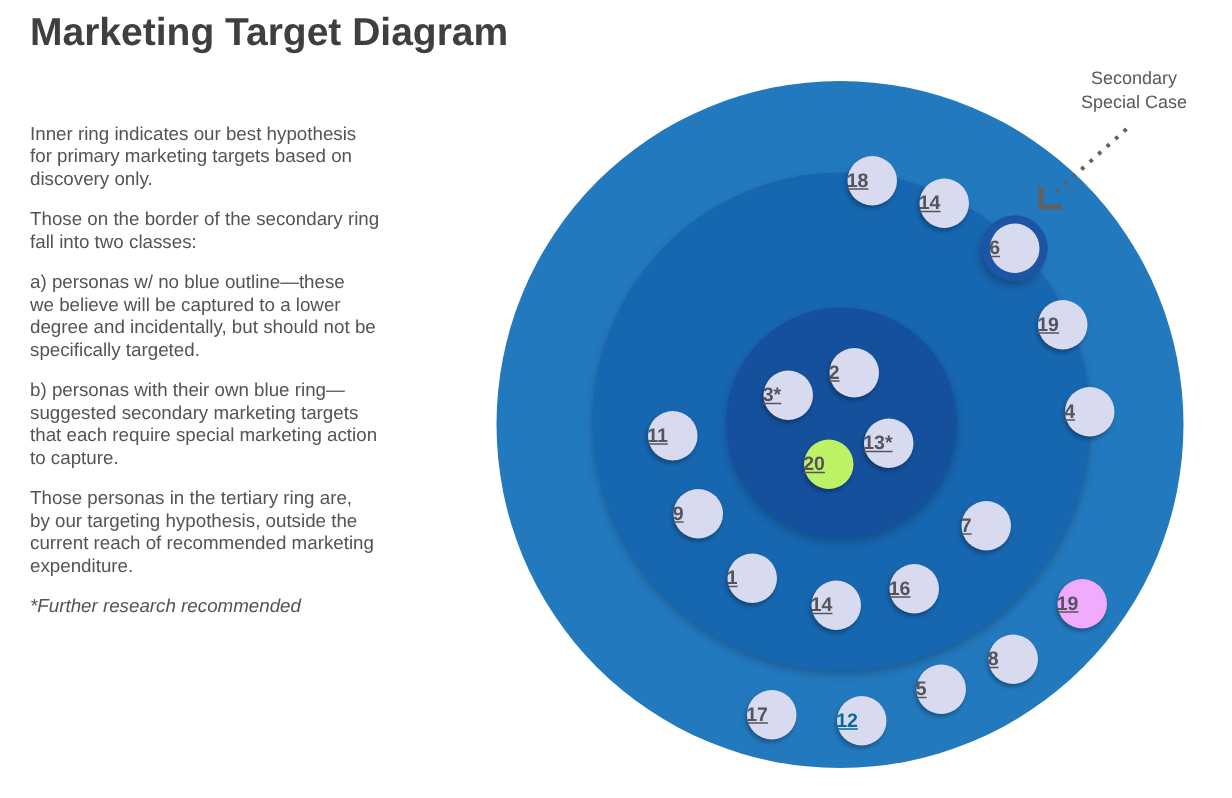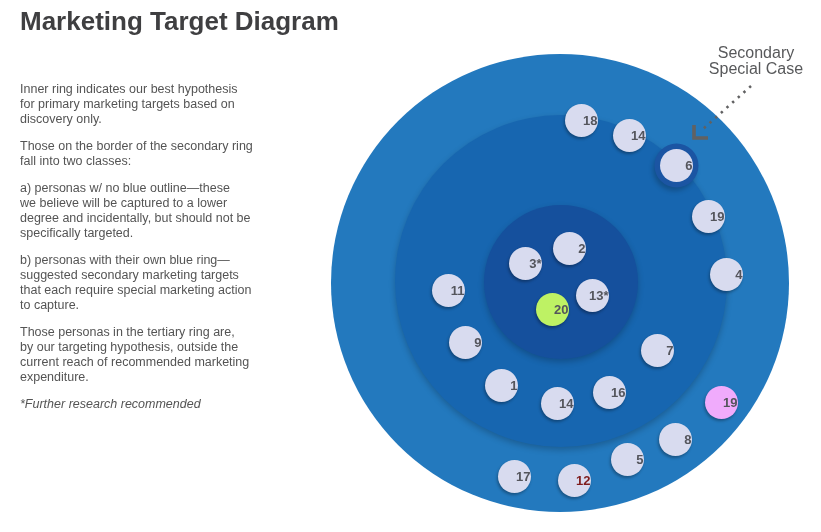--- a/index.html
+++ b/index.html
@@ -24,29 +24,30 @@
   .left-panel p.footnote{margin-top:4px;font-style:italic;}
 
   
   .diagram{position:absolute;inset:0;}
   .ring{position:absolute;border-radius:50%;}
   #ring-middle{box-shadow:0 3px 6px rgba(0,0,0,0.22);}
   #ring-inner{box-shadow:0 3px 6px rgba(0,0,0,0.22);}
 
   .persona{
     position:absolute;width:33px;height:33px;border-radius:50%;
-    display:flex;align-items:center;justify-content:flex-end;
+    display:flex;align-items:center;justify-content:flex-start;
     font-size:13px;font-weight:700;
     box-shadow:-1px 2px 3px rgba(0,0,0,0.30);
+    text-decoration:underline;
   }
   .persona span{transform:translateY(-0.5px);}
 
   .annotation{
     position:absolute;left:700px;top:45px;width:112px;
-    font-size:16px;line-height:15.5px;color:#58595b;
+    font-size:12px;line-height:15.5px;color:#58595b;
     text-align:center;white-space:pre-line;
   }
   svg.arrow{position:absolute;left:0;top:0;pointer-events:none;}
 </style>
 </head>
 <body>
 
 <div class="page">
 
   <h1 class="title">Marketing Target Diagram</h1>
@@ -124,21 +125,21 @@
         </div>
         <div class="persona" style="left: 704.5px; top: 386px; background: #f0abfc; color: rgb(84, 85, 92);">
           <span>19</span>
         </div>
         <div class="persona" style="left: 658.5px; top: 422.5px; background: rgb(216, 219, 239); color: rgb(84, 85, 92);">
           <span>8</span>
         </div>
         <div class="persona" style="left: 610.5px; top: 442.5px; background: rgb(216, 219, 239); color: rgb(84, 85, 92);">
           <span>5</span>
         </div>
-        <div class="persona" style="left: 557.5px; top: 463.5px; background: rgb(216, 219, 239); color: #7f1d1d;">
+        <div class="persona" style="left: 557.5px; top: 463.5px; background: rgb(216, 219, 239); color: #0369a1;">
           <span>12</span>
         </div>
         <div class="persona" style="left: 497.5px; top: 459.5px; background: rgb(216, 219, 239); color: rgb(84, 85, 92);">
           <span>17</span>
         </div>
       </div>
 
     <svg class="arrow" width="821" height="532" viewBox="0 0 821 532">
       <line class="arrow-stroke" x1="751" y1="86" x2="703" y2="129" stroke-width="2.6" stroke-dasharray="2.4 5.2" fill="none" stroke="#616162"></line>
       <path class="arrow-stroke" d="M694,125 L694,138 L708,138" stroke-width="3.6" fill="none" stroke="#616162"></path>

